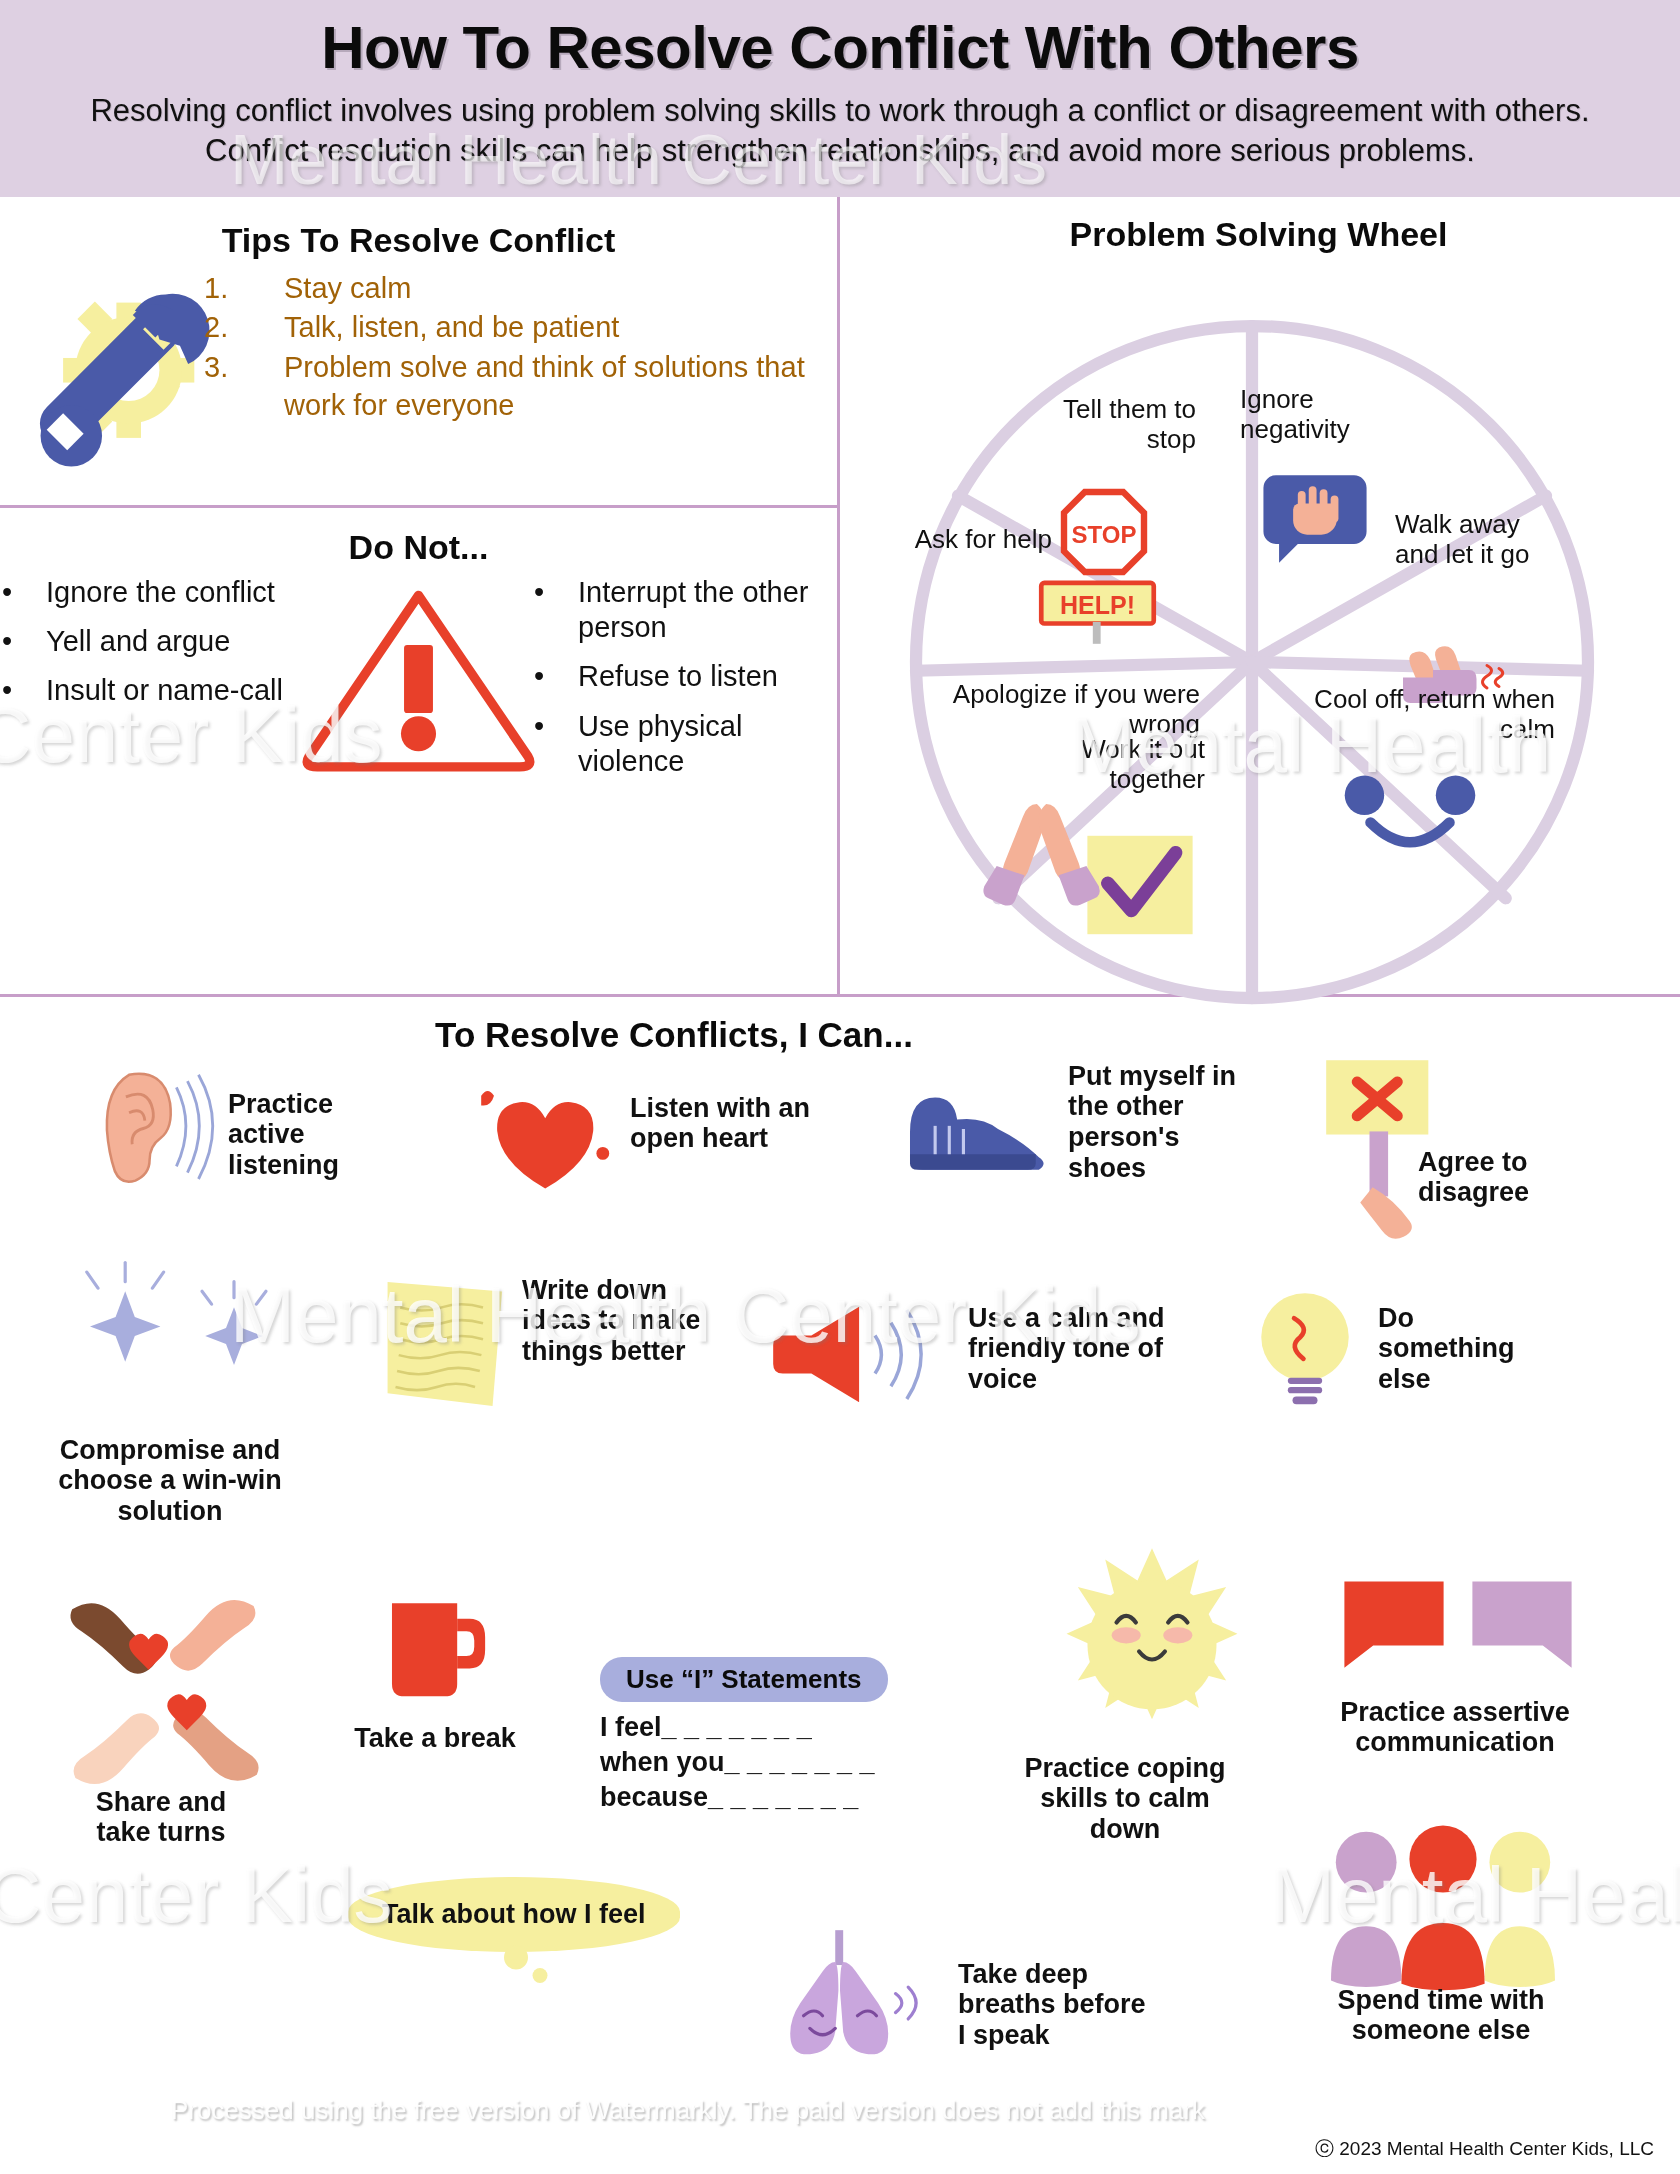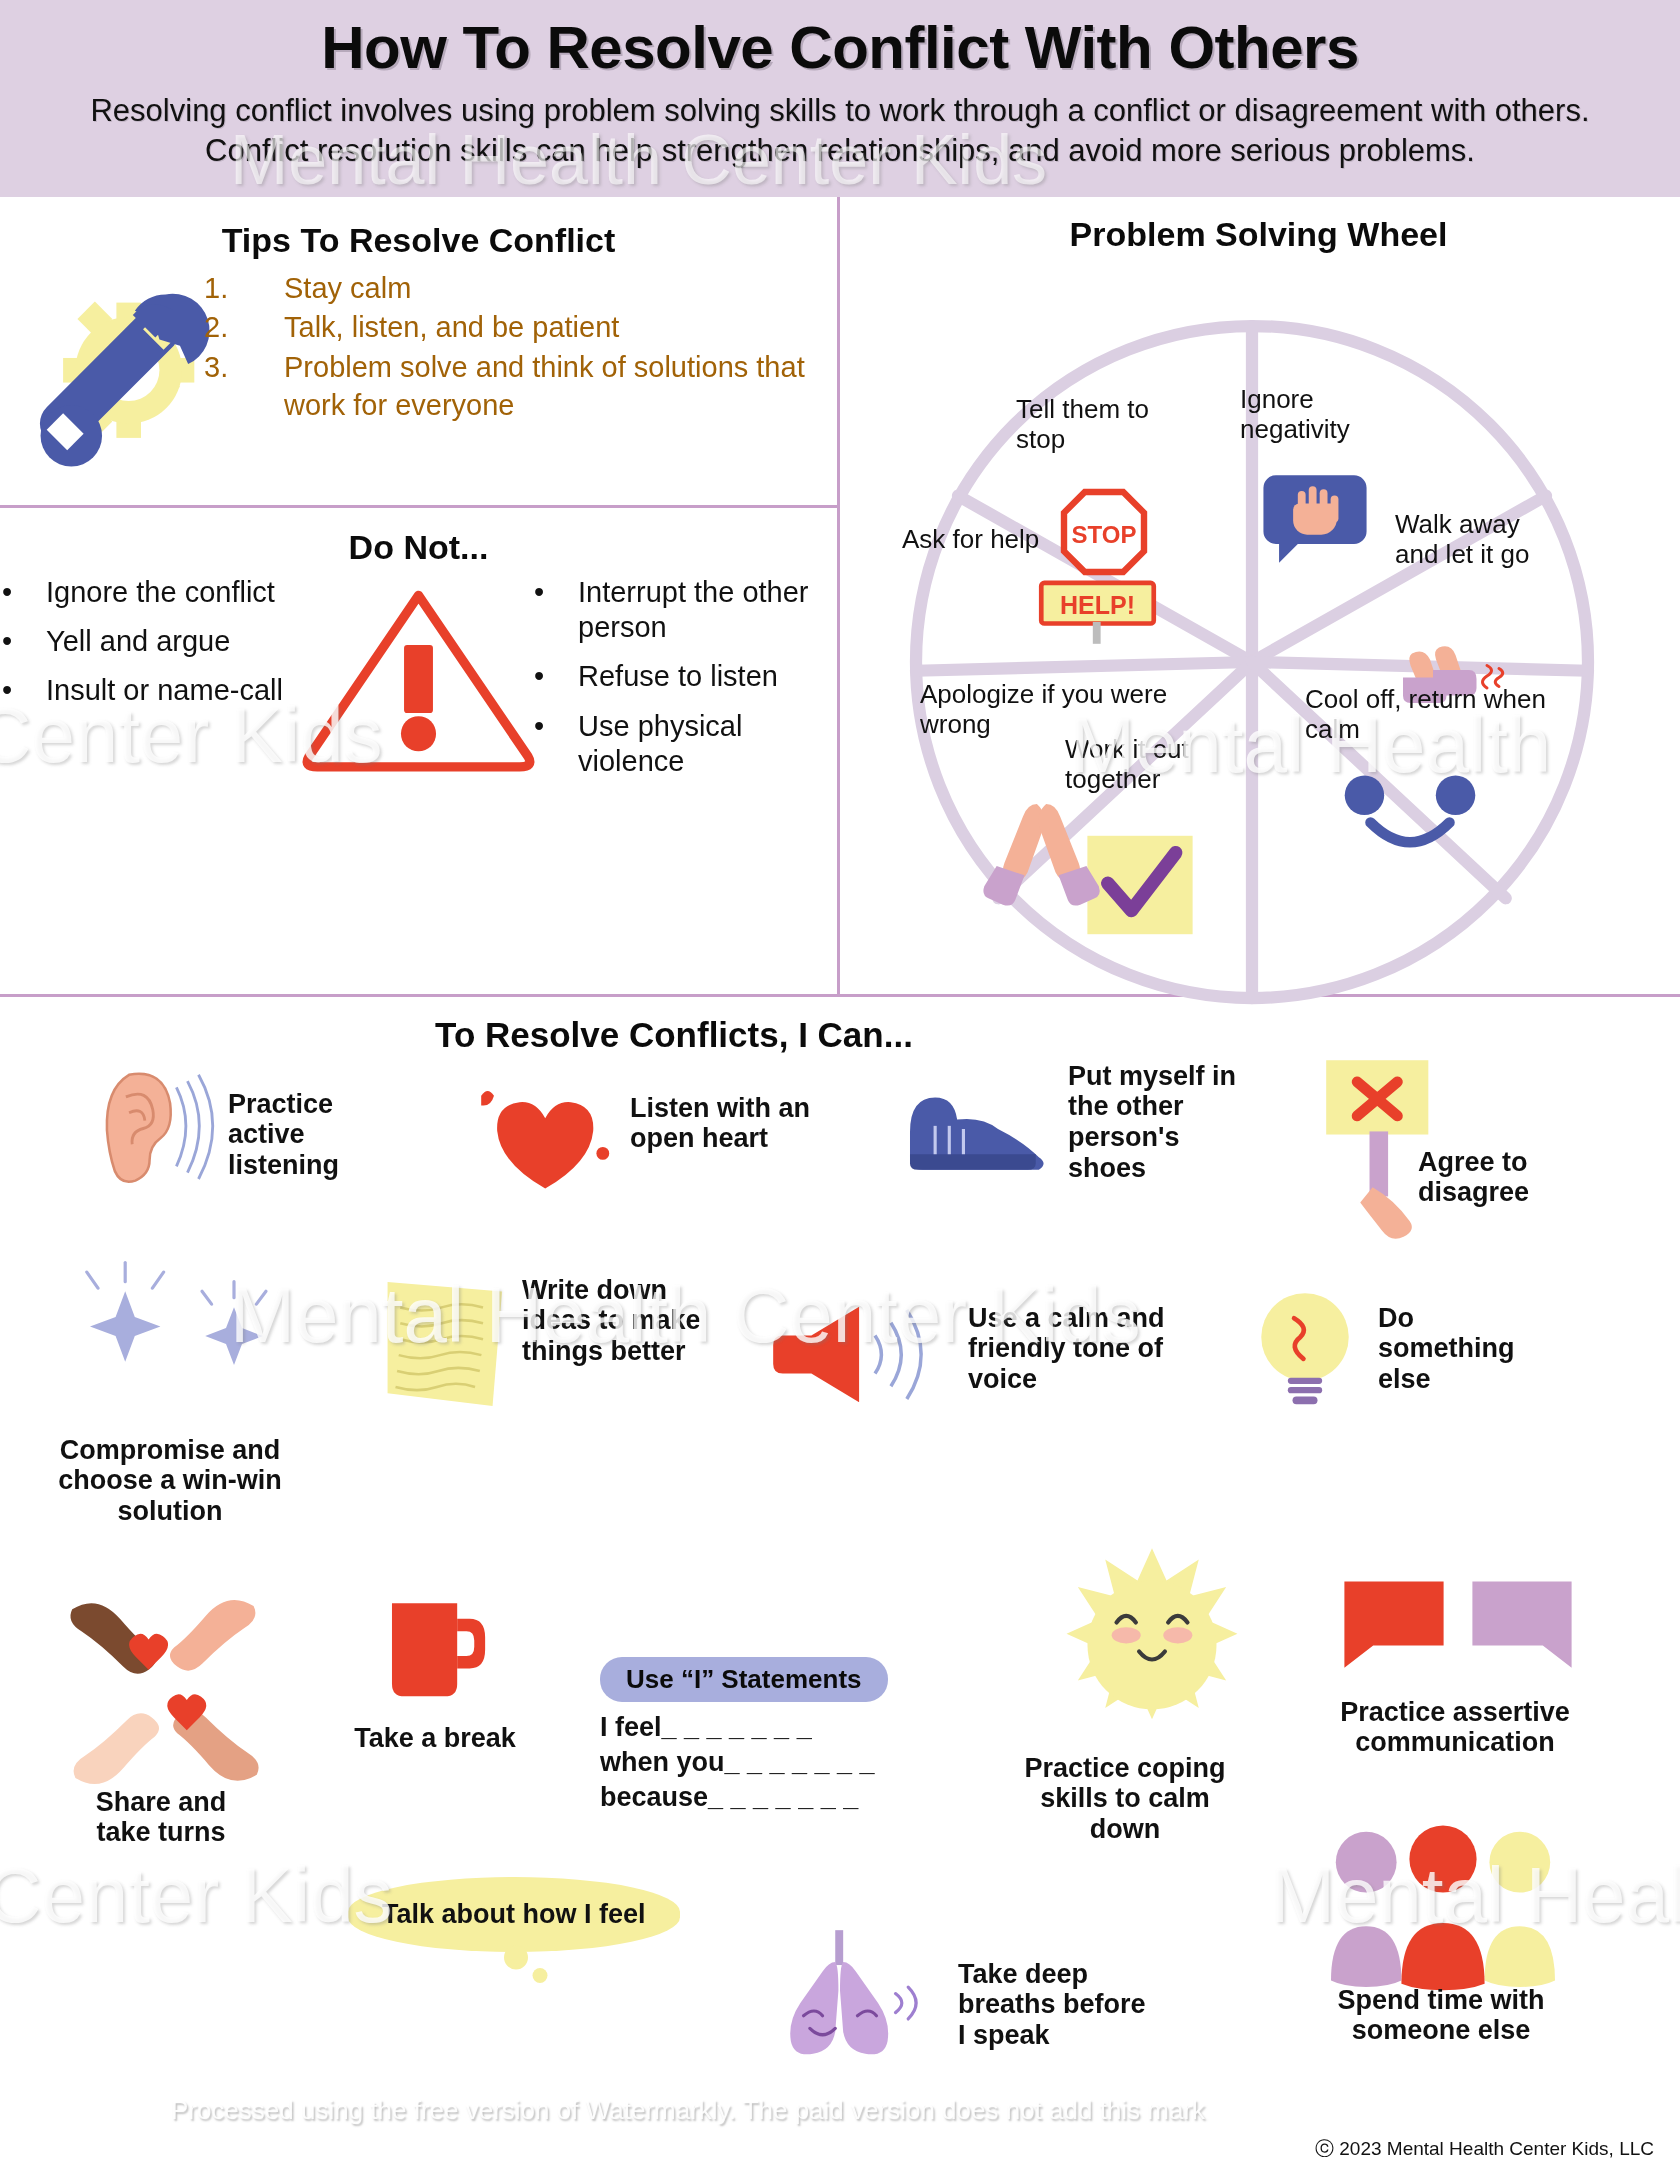--- a/index.html
+++ b/index.html
@@ -81,21 +81,21 @@
     padding-left: 32px; text-indent: -22px; margin-bottom: 14px;
   }
   .donot-col li .bul { display:inline-block; width:22px; }
   .donot-mid { flex: 1; display:flex; justify-content:center; padding-top: 8px;}
 
   
   .wheel-wrap { position: relative; width: 837px; height: 740px; }
   .wheel { position: absolute; left: 62px; top: 58px; }
   .wlabel {
     position: absolute; font-size: 26px; line-height: 1.18; color: #111;
-    text-align: left; z-index: 3;
+    text-align: right; z-index: 3;
   }
 
   
   .bottom { position: relative; width: 1348px; height: 1085px; }
   .bottom-title {
     text-align:center; font-size: 35px; font-weight: bold; color:#0b0b0b;
     padding-top: 18px;
   }
   .item { position: absolute; }
   .ilabel {

